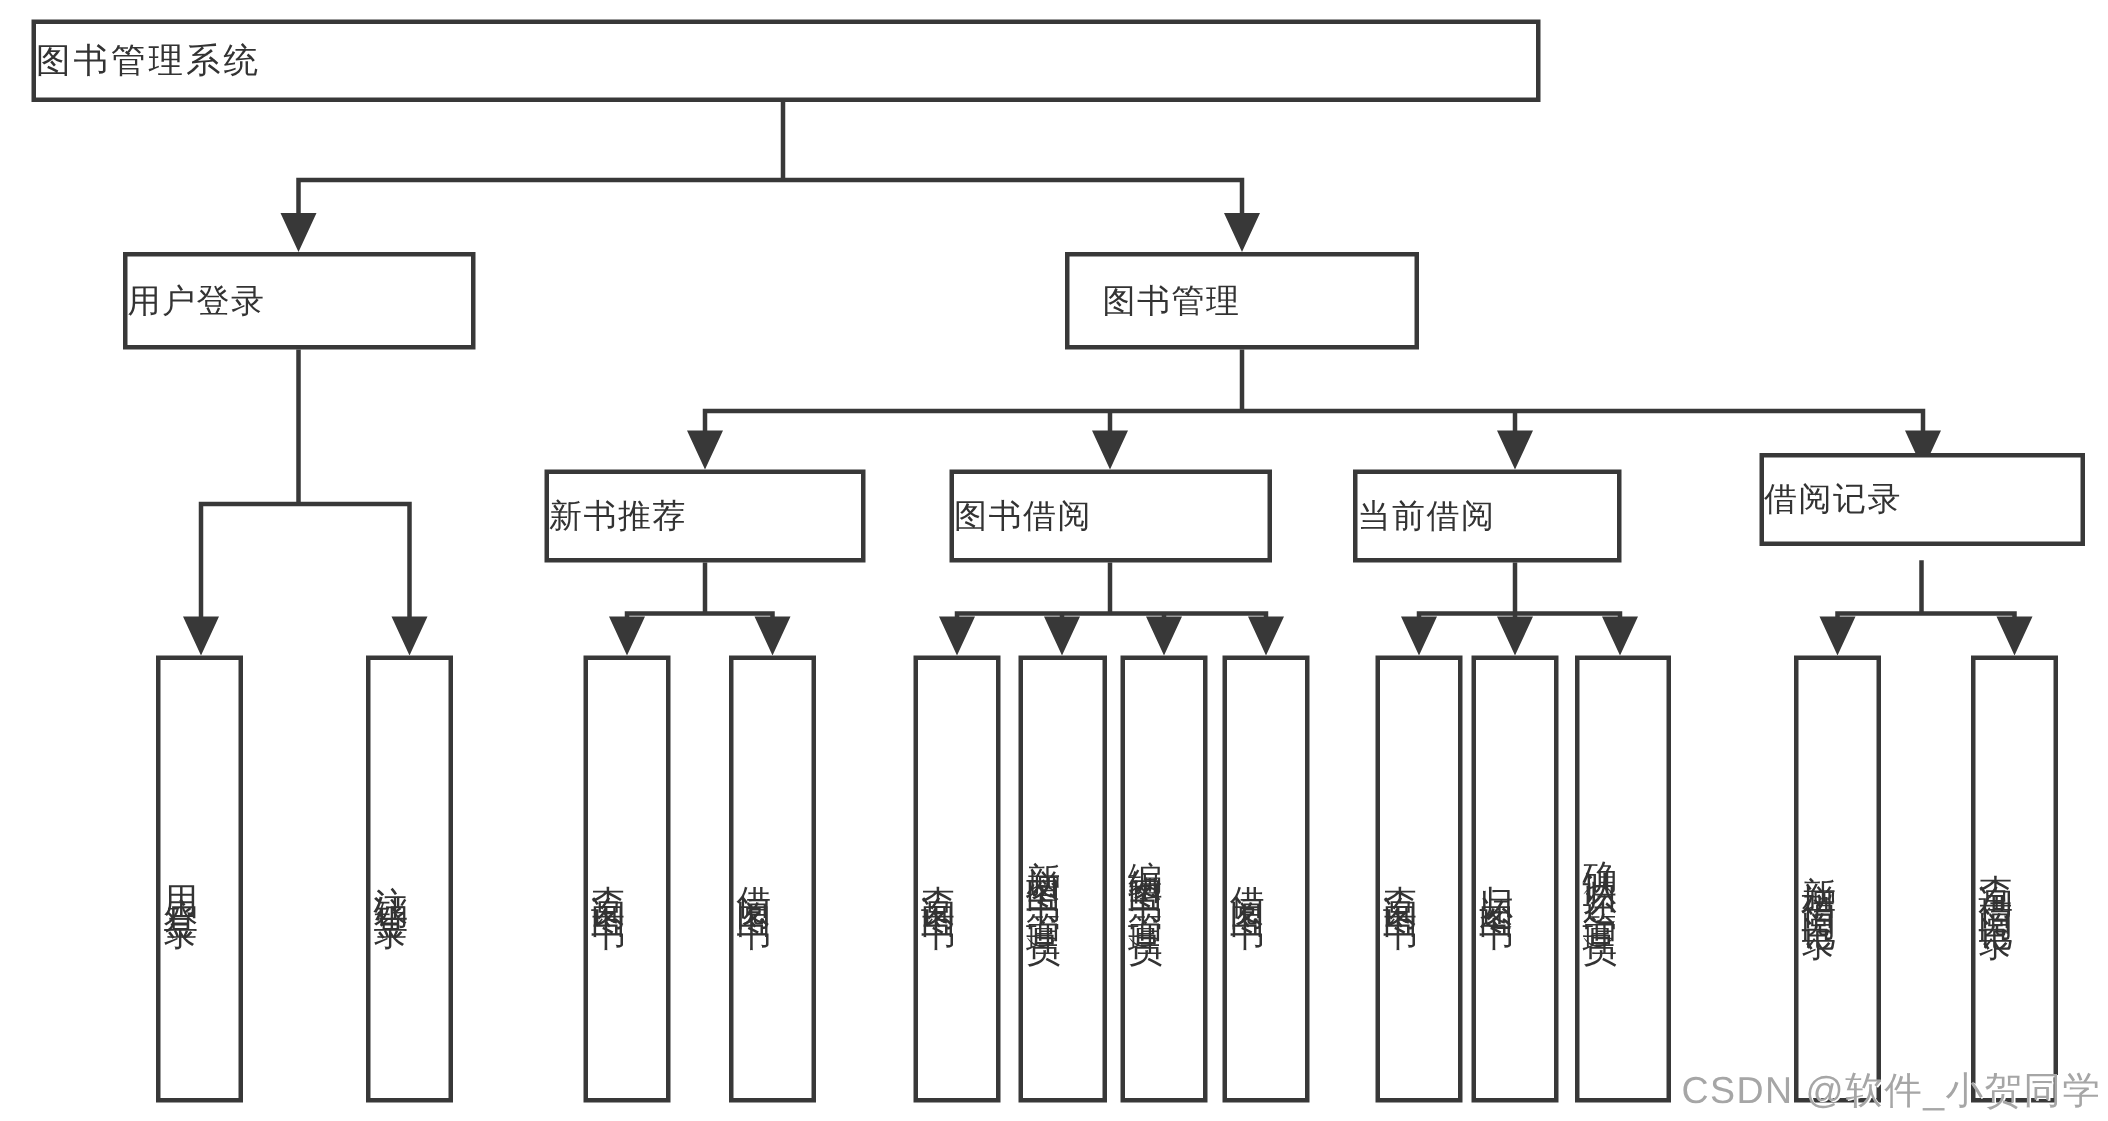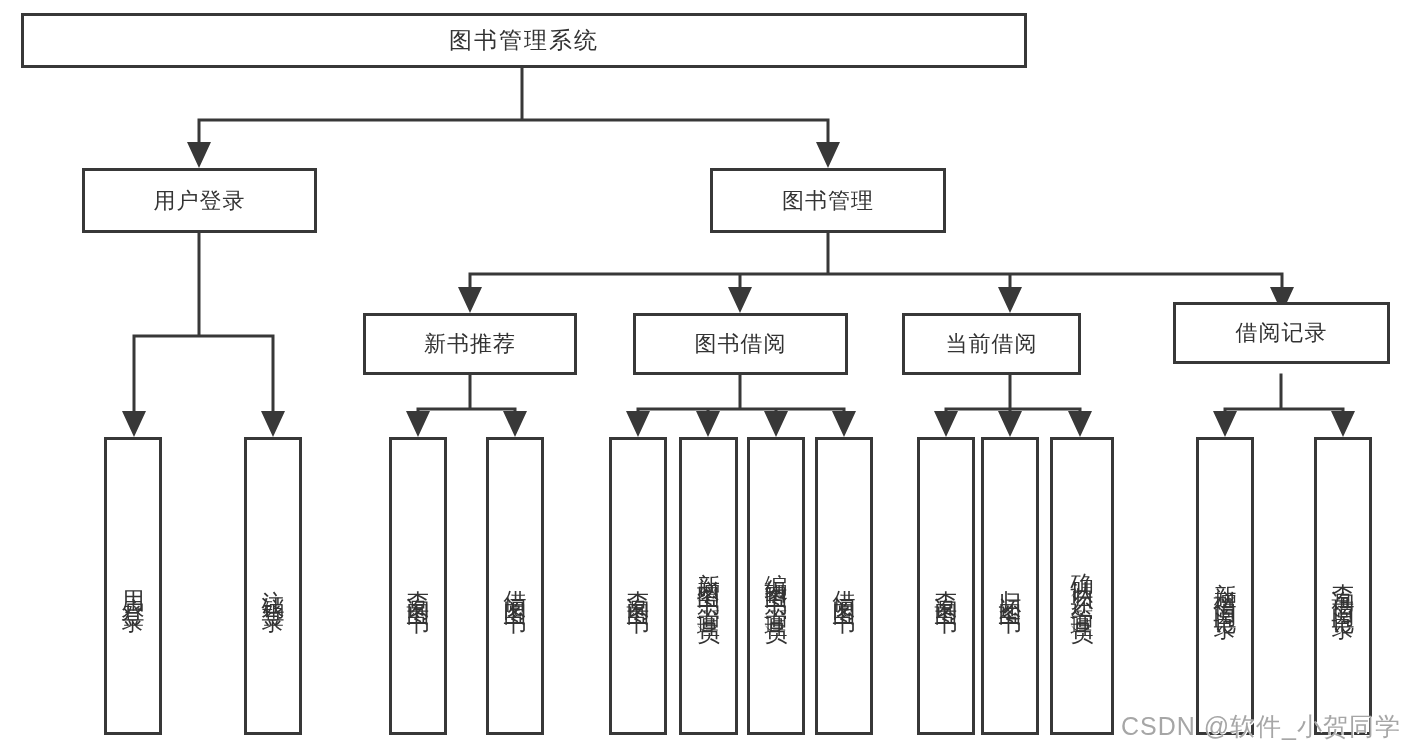--- a/index.html
+++ b/index.html
@@ -18,22 +18,23 @@
     color:var(--text);
   }
   .wires{position:absolute;left:0;top:0;z-index:0;}
   .wires .ln{stroke:var(--line);stroke-width:3;fill:none;stroke-linecap:square;}
   .wires .arrow{fill:var(--line);stroke:none;}
   .node{
     position:absolute;
     box-sizing:border-box;
     border:3px solid var(--line);
     background:var(--bg);
-    display:flex;align-items:center;justify-content:center;
+    display:flex;align-items:center;
     z-index:1;
+    font-family:Liberation Mono, monospace;
   }
   .hbox{font-size:22px;letter-spacing:1px;}
   .root{font-size:23px;letter-spacing:2px;}
   .vbox span{
     writing-mode:vertical-rl;
     text-orientation:mixed;
     font-size:23px;
     letter-spacing:7px;
     line-height:1;
     white-space:nowrap;
@@ -73,21 +74,21 @@
       M1213,411 h24 L1225,437 Z M1331,411 h24 L1343,437 Z"></path>
   </svg>
 
   <div class="node hbox root" style="left:21px;top:13px;width:1006px;height:55px;">
     <span>图书管理系统</span>
   </div>
 
   <div class="node hbox" style="left:82px;top:168px;width:235px;height:65px;">
     <span>用户登录</span>
   </div>
-  <div class="node hbox" style="left:710px;top:168px;width:236px;height:65px;">
+  <div class="node hbox" style="left:710px;top:168px;width:236px;height:65px;padding-left:22px;">
     <span>图书管理</span>
   </div>
 
   <div class="node hbox" style="left:633px;top:313px;width:215px;height:62px;">
     <span>图书借阅</span>
   </div>
   <div class="node hbox" style="left:363px;top:313px;width:214px;height:62px;">
     <span>新书推荐</span>
   </div>
   <div class="node hbox" style="left:902px;top:313px;width:179px;height:62px;">

